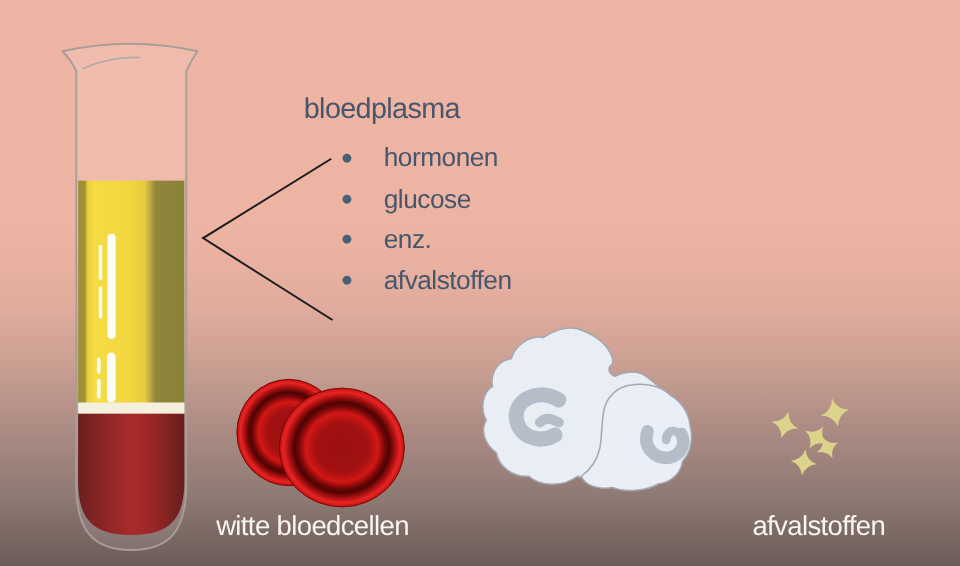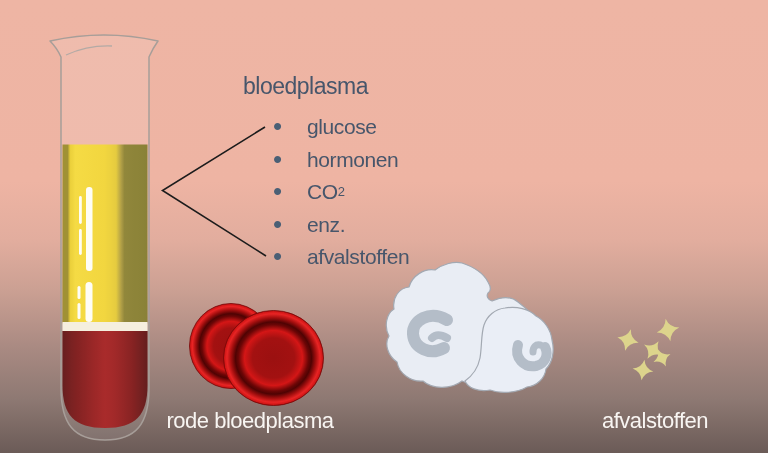--- a/index.html
+++ b/index.html
@@ -154,37 +154,33 @@
       <path transform="translate(653,350) rotate(32) scale(0.95)" d="M0,-11 Q2,-2 11,0 Q2,2 0,11 Q-2,2 -11,0 Q-2,-2 0,-11 Z"></path>
       <path transform="translate(662,358) rotate(-25) scale(0.85)" d="M0,-11 Q2,-2 11,0 Q2,2 0,11 Q-2,2 -11,0 Q-2,-2 0,-11 Z"></path>
       <path transform="translate(643,370) rotate(8) scale(0.95)" d="M0,-11 Q2,-2 11,0 Q2,2 0,11 Q-2,2 -11,0 Q-2,-2 0,-11 Z"></path>
     </g>
   </svg>
 
   <div class="plasma-title">bloedplasma</div>
 
   <ul class="plasma-list">
     <li>
-        <span>glucose</span>
-        <sub></sub>
-      </li>
-    <li>
         <span>hormonen</span>
         <sub></sub>
       </li>
     <li>
-        <span>CO</span>
-        <sub>2</sub>
+        <span>glucose</span>
+        <sub></sub>
       </li>
     <li>
         <span>enz.</span>
         <sub></sub>
       </li>
     <li>
         <span>afvalstoffen</span>
         <sub></sub>
       </li>
   </ul>
 
-  <div id="label-red" class="cell-label">rode bloedplasma</div>
+  <div id="label-red" class="cell-label">witte bloedcellen</div>
   <div id="label-platelets" class="cell-label">afvalstoffen</div>
 
 </div>
 
 </body></html>

